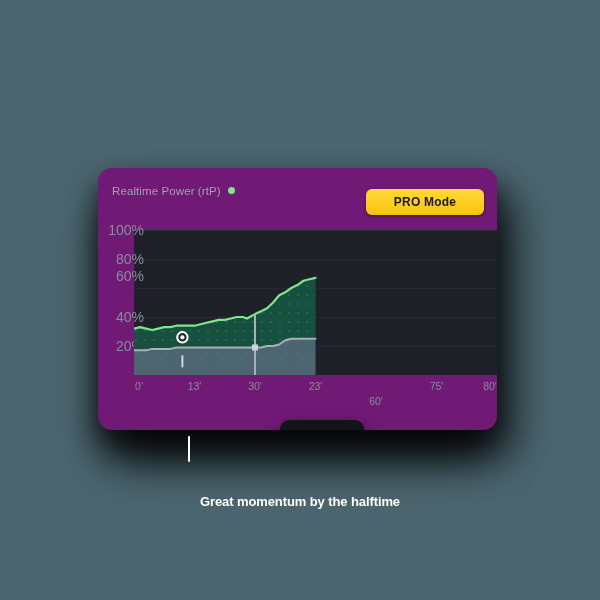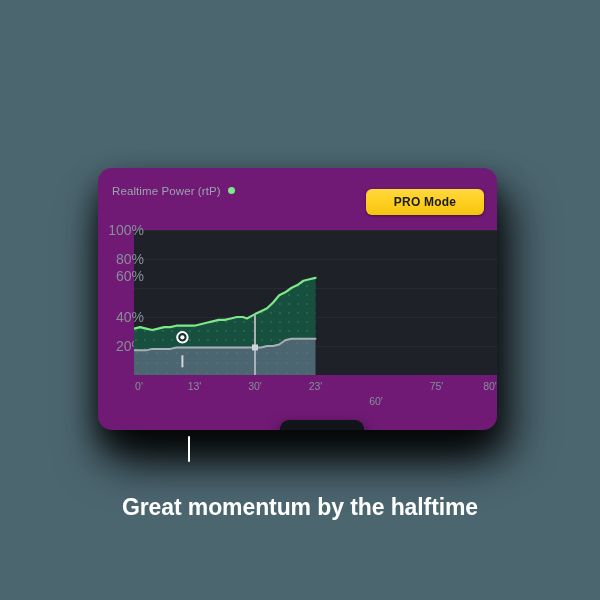--- a/index.html
+++ b/index.html
@@ -61,21 +61,21 @@
   }
   #tooltip .tt-time{font-size:12px;font-weight:bold;color:#ffffff;margin-bottom:5px;}
 
   
   #callout-line{
     position:absolute;left:188px;top:436px;width:2px;height:26px;
     background:#ffffff;border-radius:1px;
   }
   #caption{
     position:absolute;left:0;top:494px;width:600px;text-align:center;
-    font-size:23px;font-weight:bold;color:#ffffff;letter-spacing:-.1px;
+    font-size:13px;font-weight:bold;color:#ffffff;letter-spacing:-.1px;
   }
 </style>
 </head>
 <body>
 
 <div id="stage">
 
   <div id="card">
 
     <div id="legend">

